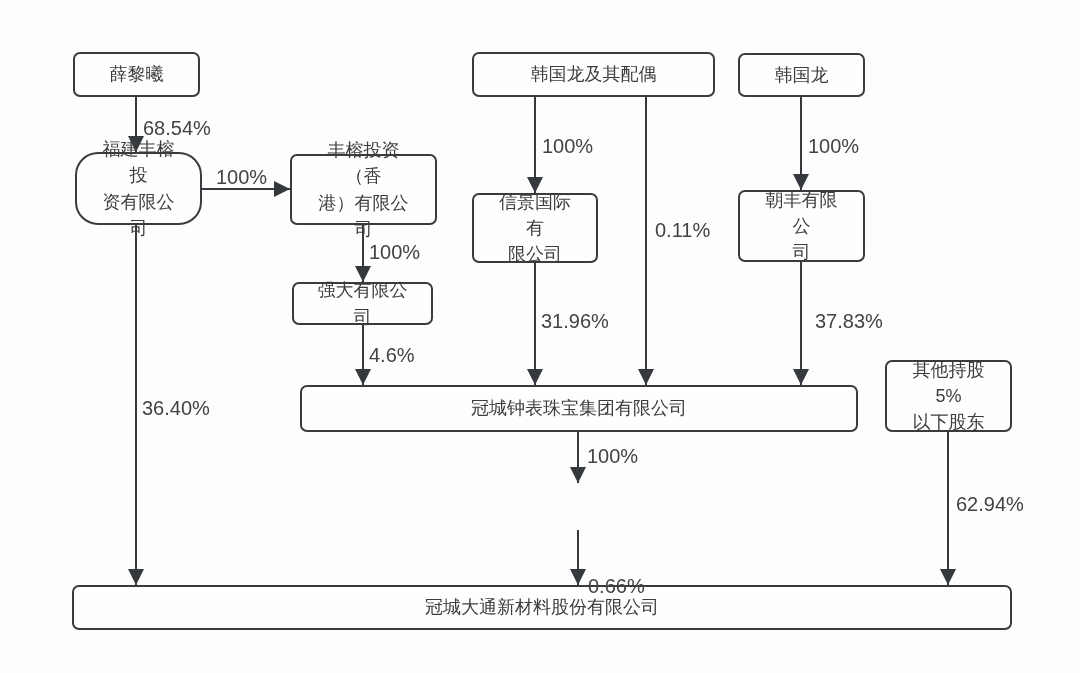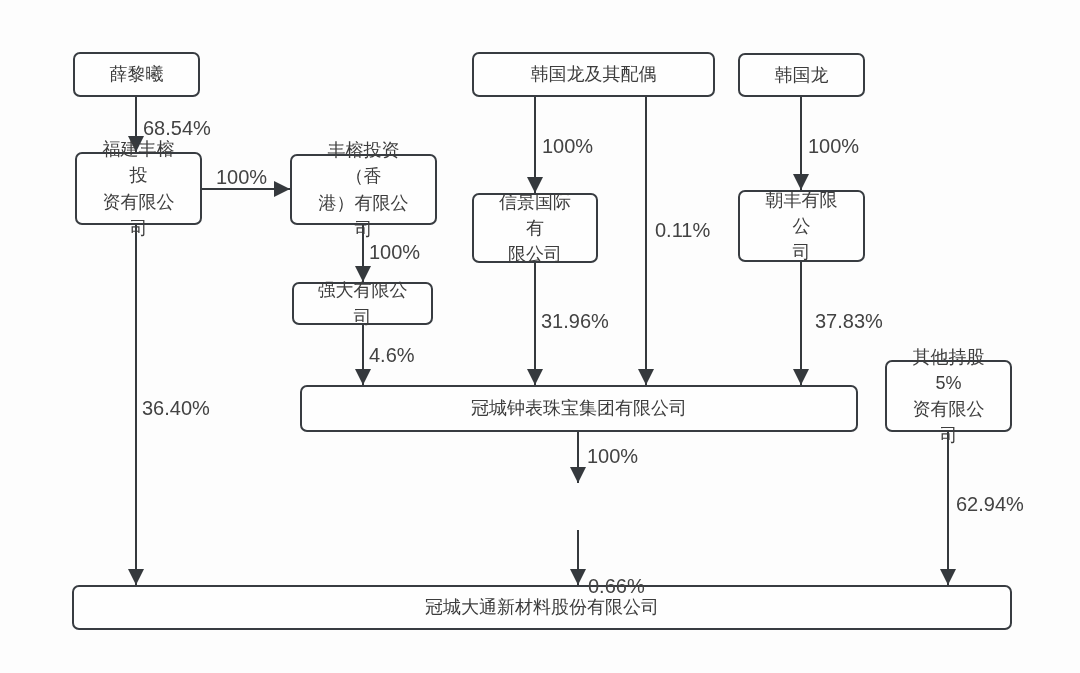--- a/index.html
+++ b/index.html
@@ -71,21 +71,21 @@
     <line x1="801" y1="97" x2="801" y2="190" marker-end="url(#arrowhead)"></line>
     <line x1="801" y1="262" x2="801" y2="385" marker-end="url(#arrowhead)"></line>
     <line x1="578" y1="432" x2="578" y2="483" marker-end="url(#arrowhead)"></line>
     <line x1="578" y1="530" x2="578" y2="585" marker-end="url(#arrowhead)"></line>
     <line x1="136" y1="225" x2="136" y2="585" marker-end="url(#arrowhead)"></line>
     <line x1="948" y1="432" x2="948" y2="585" marker-end="url(#arrowhead)"></line>
   </svg>
 
   <div class="node" style="left:73px;  top:52px;  width:127px; height:45px;">薛黎曦</div>
 
-  <div class="node" style="left:75px;  top:152px; width:127px; height:73px;">福建丰榕投
+  <div class="node" style="left:75px;  top:152px; width:127px; height:73px;border-radius:23px;">福建丰榕投
 资有限公司</div>
 
   <div class="node" style="left:290px; top:154px; width:147px; height:71px;">丰榕投资（香
 港）有限公司</div>
 
   <div class="node" style="left:292px; top:282px; width:141px; height:43px;">强大有限公司</div>
 
   <div class="node" style="left:472px; top:52px;  width:243px; height:45px;">韩国龙及其配偶</div>
 
   <div class="node" style="left:472px; top:193px; width:126px; height:70px;">信景国际有
@@ -93,21 +93,21 @@
 
   <div class="node" style="left:738px; top:53px;  width:127px; height:44px;">韩国龙</div>
 
   <div class="node" style="left:738px; top:190px; width:127px; height:72px;">朝丰有限公
 司</div>
 
   <div class="node" style="left:300px; top:385px; width:558px; height:47px;">冠城钟表珠宝集团有限公司</div>
 
 
   <div class="node" style="left:885px; top:360px; width:127px; height:72px;">其他持股5%
-资有限公司</div>
+以下股东</div>
 
   <div class="node" style="left:72px;  top:585px; width:940px; height:45px;">冠城大通新材料股份有限公司</div>
 
   <div class="edge-label" style="left:143px; top:116px;">68.54%</div>
 
   <div class="edge-label" style="left:216px; top:165px;">100%</div>
 
   <div class="edge-label" style="left:369px; top:240px;">100%</div>
 
   <div class="edge-label" style="left:369px; top:343px;">4.6%</div>

